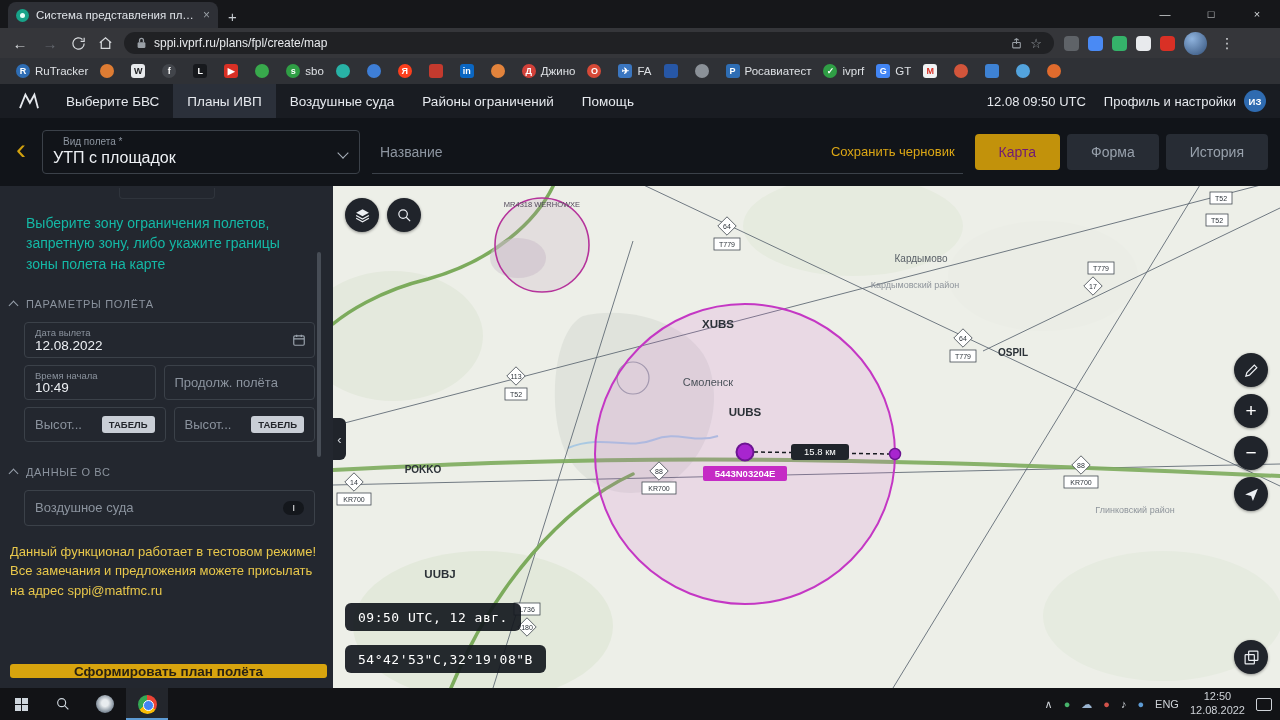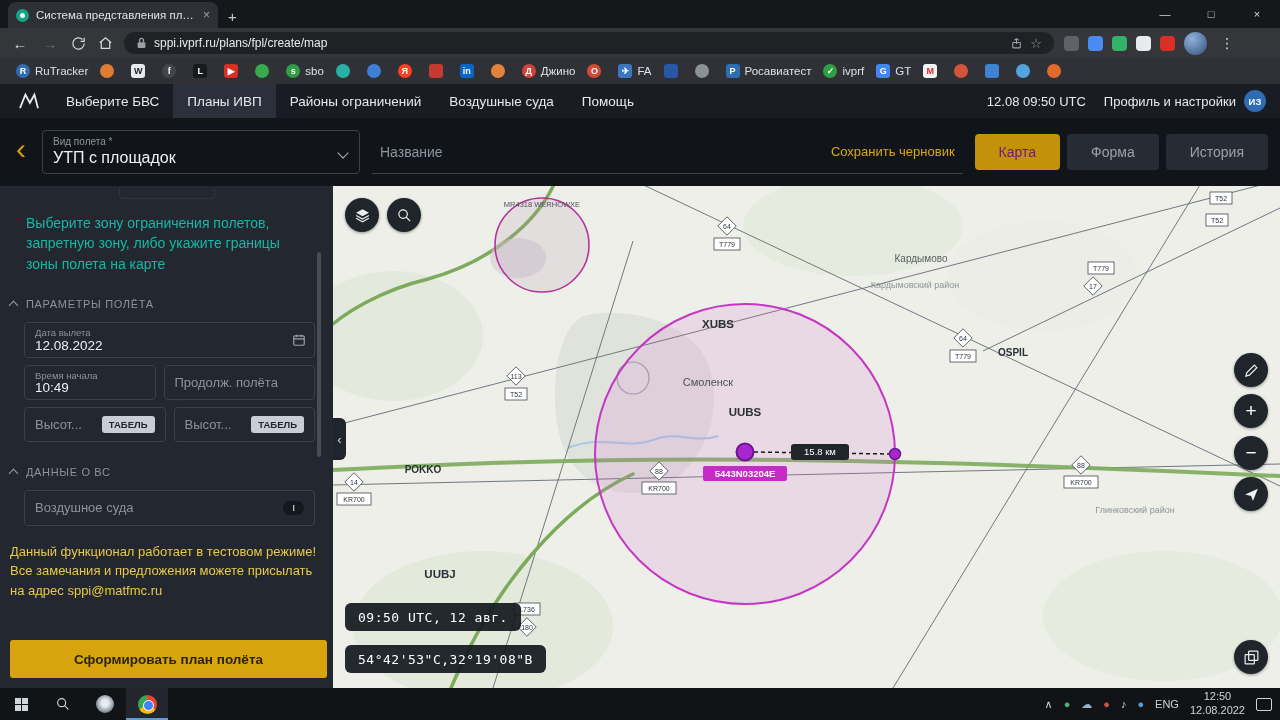--- a/index.html
+++ b/index.html
@@ -51,21 +51,21 @@
   .nav-right { margin-left:auto; display:flex; align-items:center; gap:18px; padding-right:8px; }
   .utc-clock { font-size:13px; }
   .profile { display:flex; align-items:center; gap:8px; font-size:13px; }
   .pf-badge { width:22px; height:22px; border-radius:50%; background:#2f6bb0; color:#fff; font-size:9.5px;
               display:flex; align-items:center; justify-content:center; font-weight:bold; }
 
   
   .subheader { height:68px; background:#111419; display:flex; align-items:center; padding:0 12px; gap:12px; }
   .back-chv { font-size:30px; color:#d2a10e; line-height:1; padding:0 4px 6px 4px; }
   .ft-field { width:318px; height:44px; border:1px solid #3b4149; border-radius:4px; position:relative; flex:none; }
-  .ft-field .flabel { position:absolute; top:5px; left:10px; font-size:10px; color:#8d95a0; }
+  .ft-field .flabel { position:absolute; top:5px; left:20px; font-size:10px; color:#8d95a0; }
   .ft-field .fval { position:absolute; bottom:6px; left:10px; font-size:16px; color:#eef1f5; }
   .chev-dn { position:absolute; right:12px; top:18px; width:8px; height:8px;
              border-right:1.5px solid #a8b0ba; border-bottom:1.5px solid #a8b0ba; transform:rotate(45deg); }
   .name-field { flex:1; height:44px; border-bottom:1px solid #3b4149; display:flex; align-items:center; padding:0 8px; }
   .name-ph { color:#8d95a0; font-size:14px; flex:1; }
   .save-draft { color:#dca715; font-size:13px; white-space:nowrap; }
   .views { display:flex; gap:7px; }
   .view-btn { height:36px; padding:0 24px; border:none; border-radius:4px; background:#272c34;
               color:#98a1ac; font-size:14px; font-family:inherit; }
   .view-btn.active { background:#c2920b; color:#701a75; }
@@ -86,21 +86,21 @@
   .field { border:1px solid #3b4149; border-radius:4px; position:relative; }
   .field .flabel { position:absolute; top:4px; left:10px; font-size:9.5px; color:#8b939e; }
   .field .fval { position:absolute; bottom:4px; left:10px; font-size:13.5px; color:#edf0f4; }
   .field.ph { display:flex; align-items:center; padding:0 10px; color:#8b939e; font-size:13px; }
   .cal-ico { position:absolute; right:8px; top:50%; transform:translateY(-50%); }
   .tabel { margin-left:auto; background:#c9ced6; color:#23262c; font-size:9.5px; font-weight:bold;
            padding:3px 7px; border-radius:3px; }
   .ac-badge { margin-left:auto; background:#14171c; color:#fff; font-size:9px; padding:2px 9px;
               border-radius:8px; }
   .warning { margin:16px 10px 0; color:#e9c84b; font-size:13px; line-height:1.5; }
-  .submit { position:absolute; left:10px; right:6px; bottom:10px; height:38px; background:#d8a40e;
+  .submit { position:absolute; left:10px; right:6px; bottom:10px; height:14px; background:#d8a40e;
             border:none; border-radius:3px; color:#2a2212; font-weight:bold; font-size:13.5px;
             font-family:inherit; }
   .sb-scroll { position:absolute; right:12px; top:66px; width:4px; height:205px; background:#474d56;
                border-radius:2px; }
 
   
   .map { position:relative; width:947px; height:502px; background:#edefe8; overflow:hidden; }
   .map svg.base { position:absolute; inset:0; }
   .ml-a { font:bold 11.5px "Liberation Sans",sans-serif; fill:#2b3137; text-anchor:middle; }
   .ml-b { font:bold 10px "Liberation Sans",sans-serif; fill:#2b3137; text-anchor:middle; }
@@ -309,22 +309,22 @@
   </div>
 
   <div class="appnav">
     <span class="logo">
       <svg width="22" height="18" viewBox="0 0 24 20" fill="none" stroke="#e6e9ee" stroke-width="2">
         <path d="M2 18L8 3l5 9 5-9 4 15"></path>
         </svg>
     </span>
     <div class="nav-item">Выберите БВС</div>
     <div class="nav-item active">Планы ИВП</div>
+    <div class="nav-item">Воздушные суда</div>
     <div class="nav-item">Районы ограничений</div>
-    <div class="nav-item">Воздушные суда</div>
     <div class="nav-item">Помощь</div>
     <div class="nav-right">
       <span class="utc-clock">12.08 09:50 UTC</span>
       <span class="profile">
         <span>Профиль и настройки</span>
         <span class="pf-badge">ИЗ</span>
       </span>
     </div>
   </div>
 

